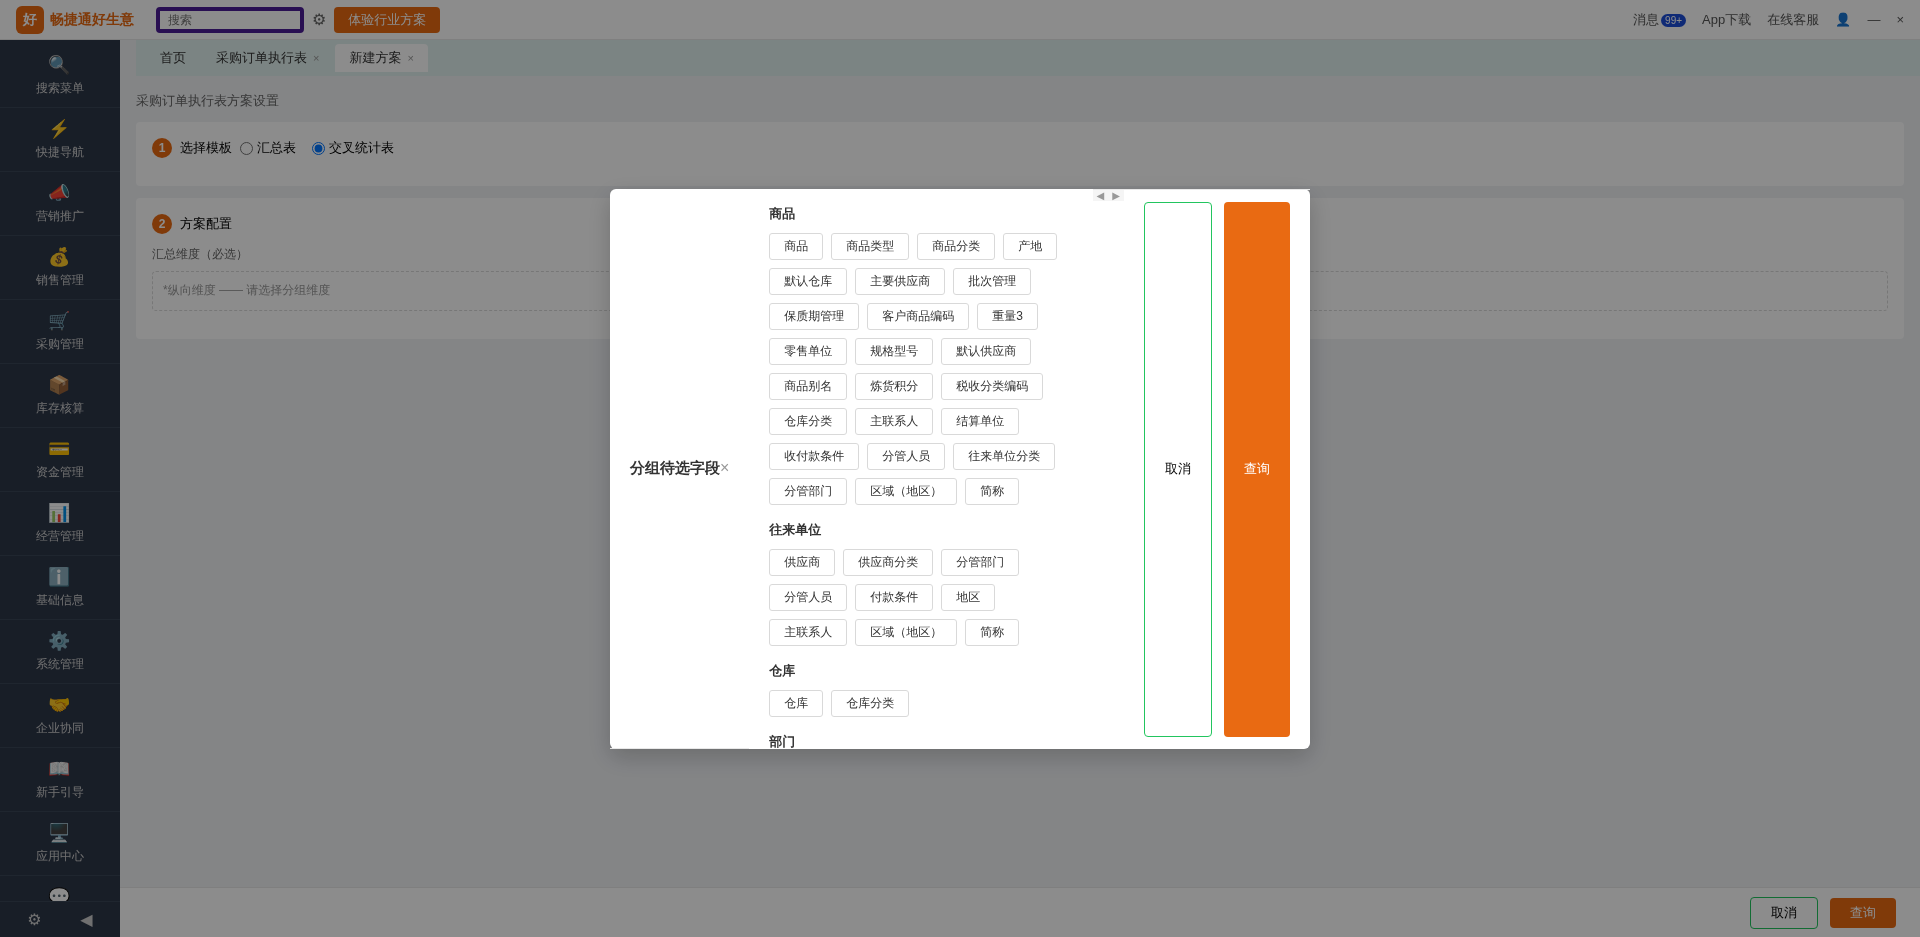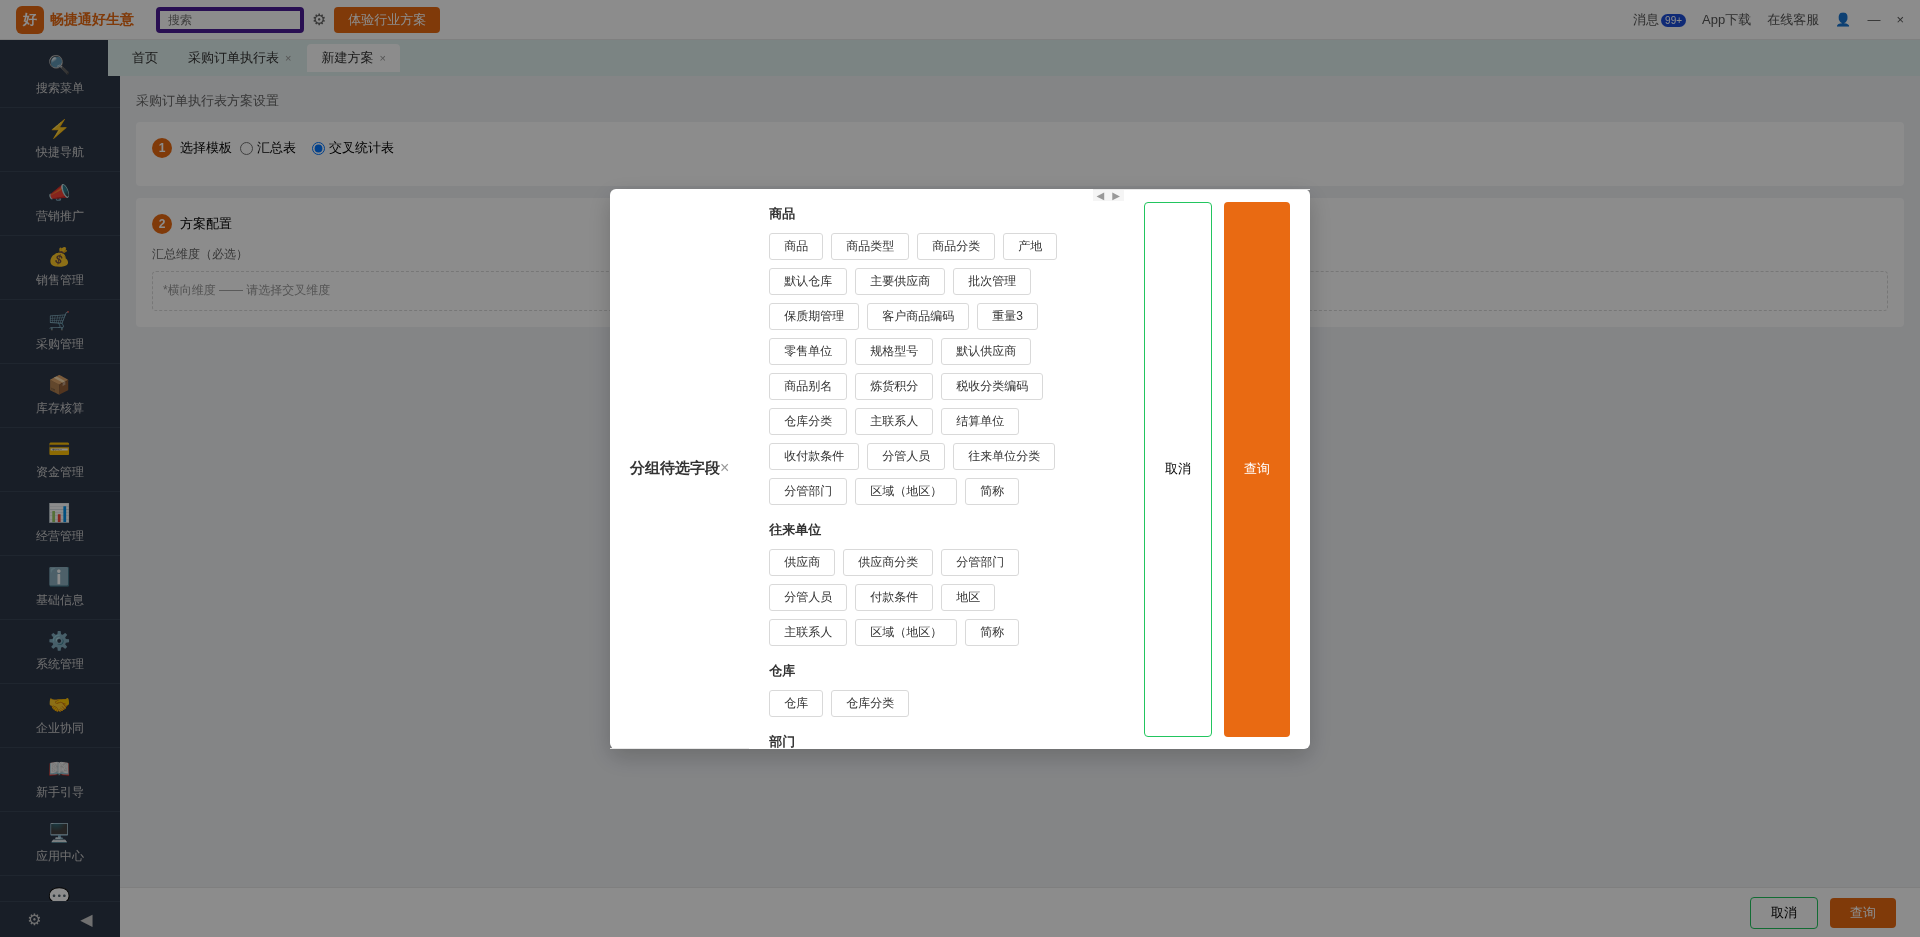--- a/index.html
+++ b/index.html
@@ -74,21 +74,21 @@
     }
 
     
     .tab-bar {
       height: 36px;
       background: #e0f0ee;
       display: flex;
       align-items: center;
       padding: 0 10px;
       position: fixed;
-      top: 40px; left: 108px; right: 0;
+      top: 40px; left: 136px; right: 0;
       z-index: 99;
       gap: 2px;
     }
     .tab-item {
       height: 28px;
       padding: 0 14px;
       display: flex;
       align-items: center;
       gap: 6px;
       border-radius: 4px 4px 0 0;
@@ -459,22 +459,22 @@
       </div>
     </div>
   </div>
 
   <div class="config-section">
     <div class="step-label">
       <div class="step-num">2</div>
       <span>方案配置</span>
     </div>
     <div style="color:#666;font-size:12px;margin-bottom:8px;">汇总维度（必选）</div>
-    <div style="padding:10px;border:1px dashed #d9d9d9;border-radius:4px;min-height:40px;">
-      <span style="color:#999;font-size:12px;">*横向维度 —— 请选择交叉维度</span>
+    <div style="padding:10px;border:1px dashed #d9d9d9;border-radius:4px;min-height:40px;margin-bottom:12px;">
+      <span style="color:#999;font-size:12px;">*纵向维度 —— 请选择分组维度</span>
     </div>
   </div>
 </div>
 
 <div class="bottom-bar">
   <button class="btn-cancel">取消</button>
   <button class="btn-confirm">查询</button>
 </div>
 
 <div class="modal-overlay">

